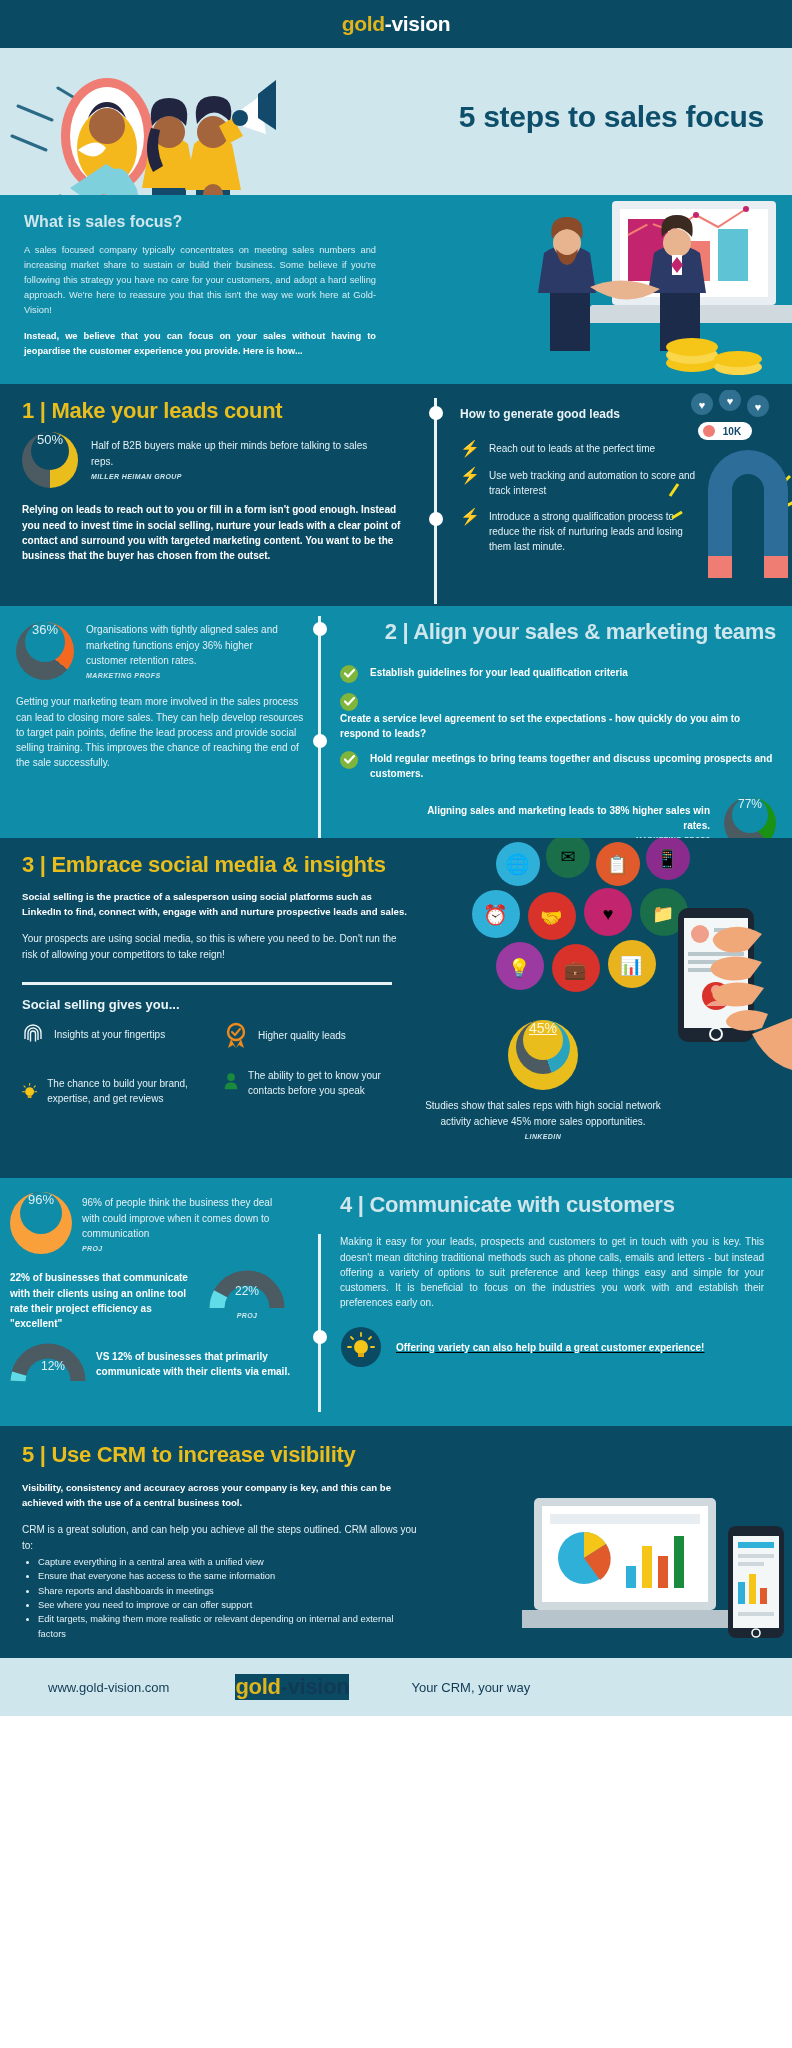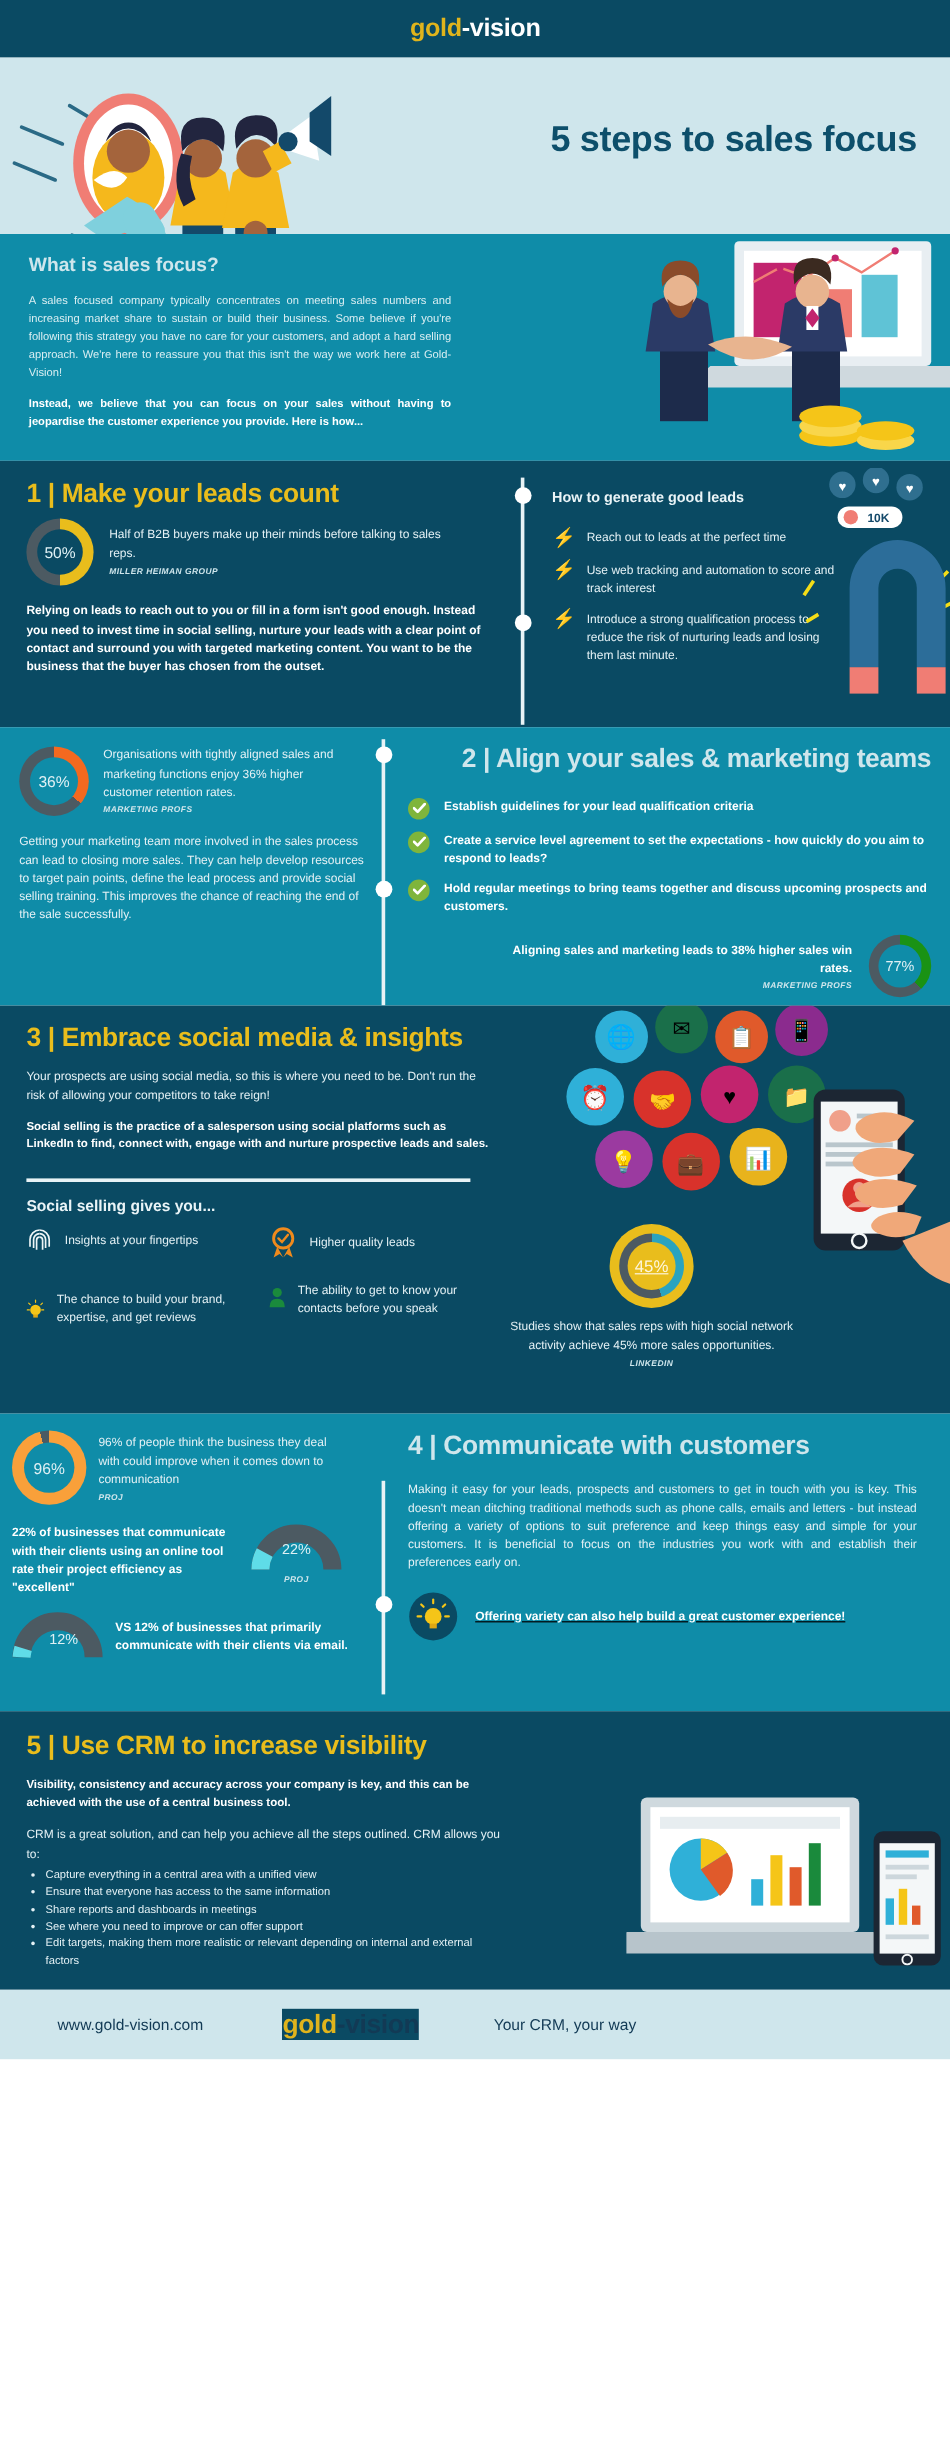--- a/index.html
+++ b/index.html
@@ -56,21 +56,21 @@
 
   .txt { font-size:10px; line-height:1.52; color:#e4f1f5; }
   .txt.bold { font-weight:bold; color:#ffffff; }
   .src { font-size:7px; font-style:italic; font-weight:bold; color:#cfe6ec; letter-spacing:.4px; }
 
   
   .vline { position:absolute; width:3px; background:#e8f3f6; }
   .vdot { position:absolute; width:14px; height:14px; border-radius:50%; background:#ffffff; }
 
   
-  .donut { position:relative; border-radius:50%; display:flex; align-items:center; justify-content:center; }
+  .donut { position:relative; border-radius:50%; display:flex; align-items:flex-start; justify-content:center; }
   .donut .hole {
     position:absolute; border-radius:50%;
   }
   .donut .val { position:relative; z-index:2; font-size:13px; color:#dff0f4; }
 
   .bolt { color:#f5dd17; font-size:16px; line-height:1; }
   .tick {
     width:18px; height:18px; border-radius:50%; background:#7fb53b;
     display:flex; align-items:center; justify-content:center; flex:0 0 auto;
   }
@@ -267,21 +267,21 @@
       <div class="h-light" style="text-align:right; line-height:1.1;">2 | Align your sales &amp; marketing teams</div>
       <div style="margin-top:20px;">
         <div style="display:flex; align-items:flex-start; gap:12px;">
           <span class="tick">
               <svg width="11" height="9" viewBox="0 0 11 9">
                 <path d="M1 4.5 L4 7.5 L10 1" stroke="#fff" stroke-width="2.2" fill="none" stroke-linecap="round" stroke-linejoin="round"></path>
               </svg>
             </span>
           <div class="txt bold">Establish guidelines for your lead qualification criteria</div>
         </div>
-        <div style="display:flex; align-items:flex-start; gap:12px; margin-top:10px;">
+        <div style="display:flex; align-items:flex-start; margin-top:10px;flex-direction:column;">
           <span class="tick">
               <svg width="11" height="9" viewBox="0 0 11 9">
                 <path d="M1 4.5 L4 7.5 L10 1" stroke="#fff" stroke-width="2.2" fill="none" stroke-linecap="round" stroke-linejoin="round"></path>
               </svg>
             </span>
           <div class="txt bold">Create a service level agreement to set the expectations - how quickly do you aim to respond to leads?</div>
         </div>
         <div style="display:flex; align-items:flex-start; gap:12px; margin-top:10px;">
           <span class="tick">
               <svg width="11" height="9" viewBox="0 0 11 9">
@@ -348,22 +348,22 @@
       </g>
       <path d="M300 96 q-22 -12 -40 -4 q-16 8 -4 18 q12 8 30 2z" fill="#f0a879"></path>
       <path d="M300 124 q-26 -10 -44 -2 q-14 8 -2 16 q14 8 34 2z" fill="#f0a879"></path>
       <path d="M302 150 q-26 -10 -44 -2 q-14 8 -2 16 q14 8 34 2z" fill="#f0a879"></path>
       <path d="M306 176 q-20 -8 -36 0 q-12 8 0 14 q14 6 30 0z" fill="#f0a879"></path>
       <path d="M290 196 q14 28 40 36 v-52z" fill="#f0a879"></path>
     </svg>
 
     <div style="padding:0 22px; position:relative; z-index:2;">
       <div class="h-gold">3 | Embrace social media &amp; insights</div>
+      <div class="txt bold" style="margin-top:12px; width:388px; font-size:9.6px;">Social selling is the practice of a salesperson using social platforms such as LinkedIn to find, connect with, engage with and nurture prospective leads and sales.</div>
       <div class="txt" style="margin-top:12px; width:378px;">Your prospects are using social media, so this is where you need to be. Don't run the risk of allowing your competitors to take reign!</div>
-      <div class="txt bold" style="margin-top:12px; width:388px; font-size:9.6px;">Social selling is the practice of a salesperson using social platforms such as LinkedIn to find, connect with, engage with and nurture prospective leads and sales.</div>
 
       <div class="hr-white" style="width:370px; margin-top:20px;"></div>
 
       <div style="color:#eaf4f7; font-size:13px; font-weight:bold; margin-top:12px;">Social selling gives you...</div>
 
       <div style="display:flex; gap:12px; margin-top:10px;">
         <div style="width:190px;">
           <div style="display:flex; align-items:center; gap:10px;">
             <svg width="22" height="26" viewBox="0 0 22 26">
               <g fill="none" stroke="#eef5f7" stroke-width="1.4">

